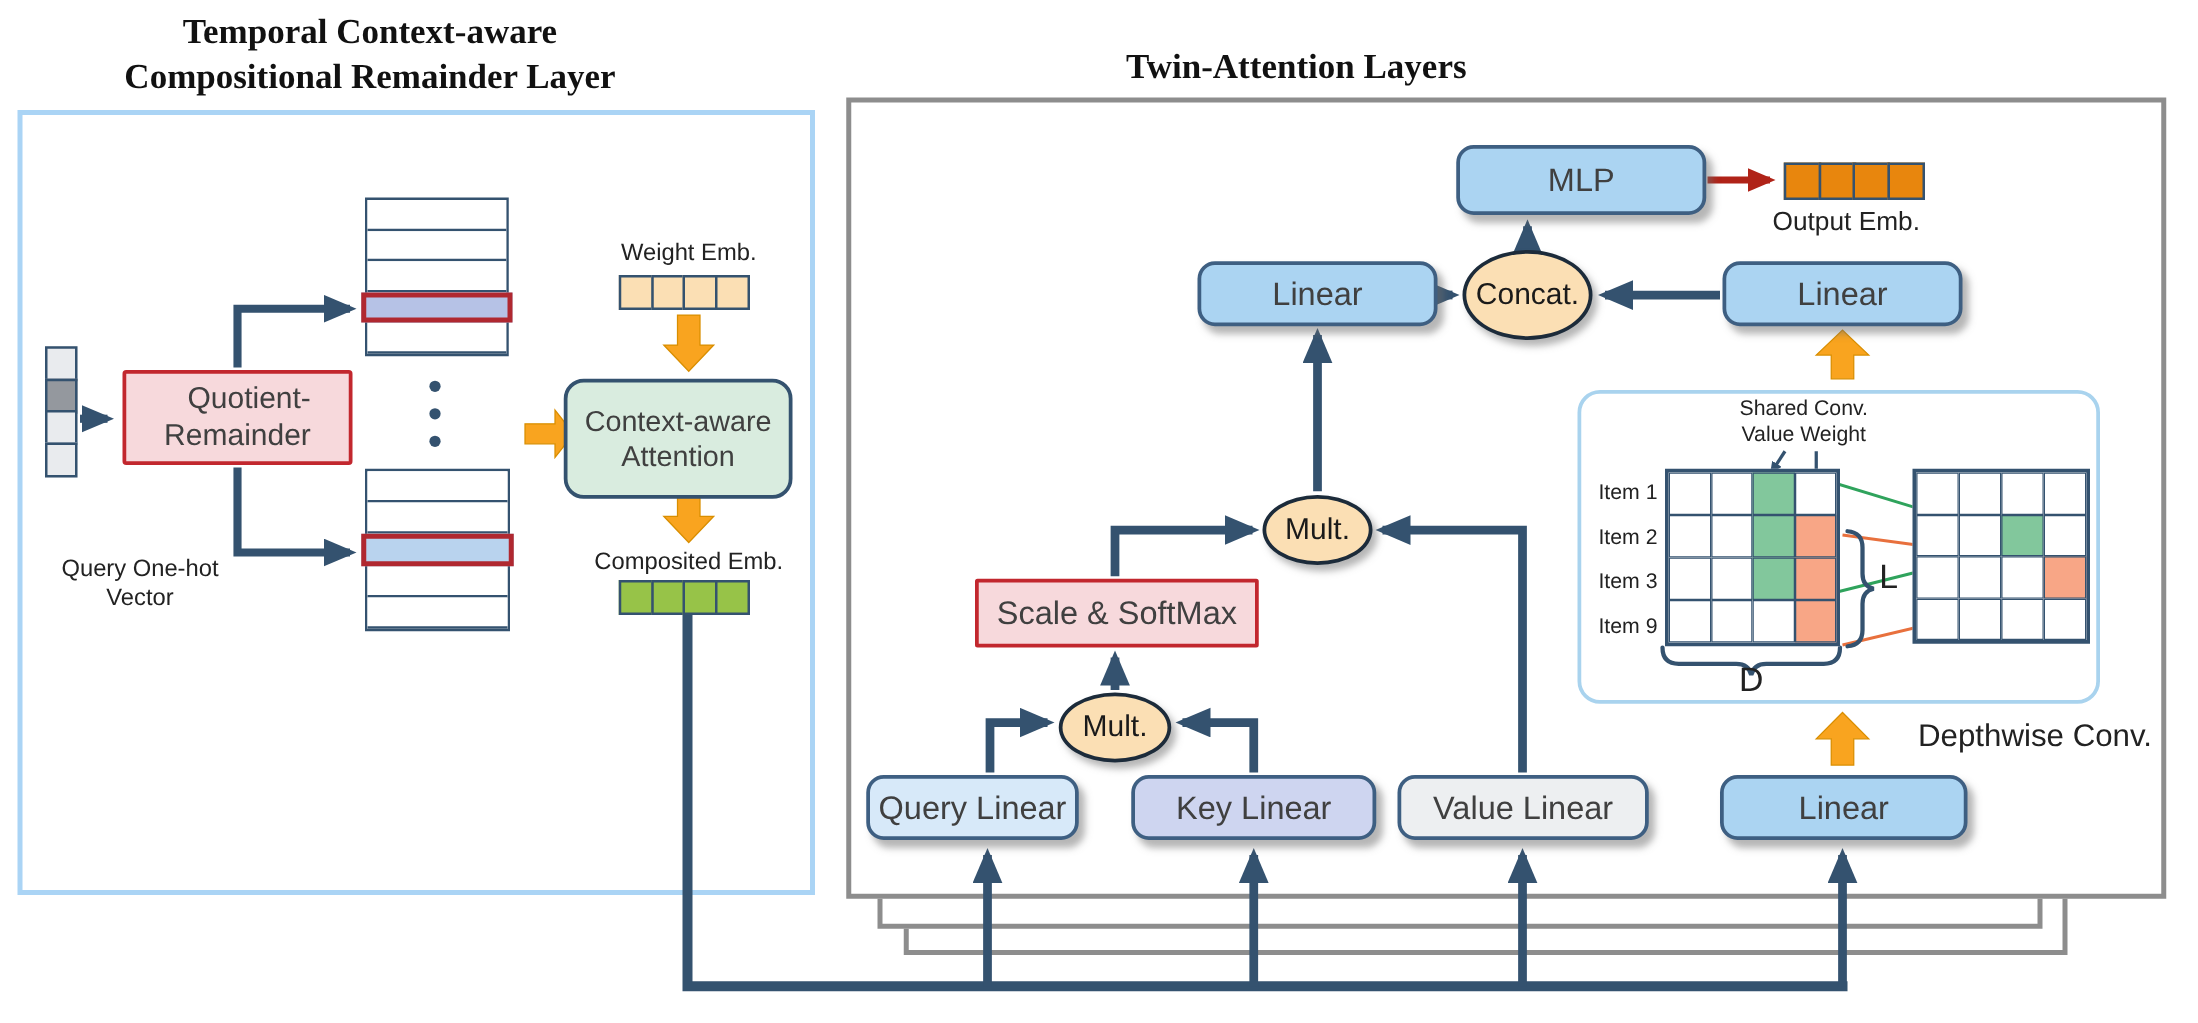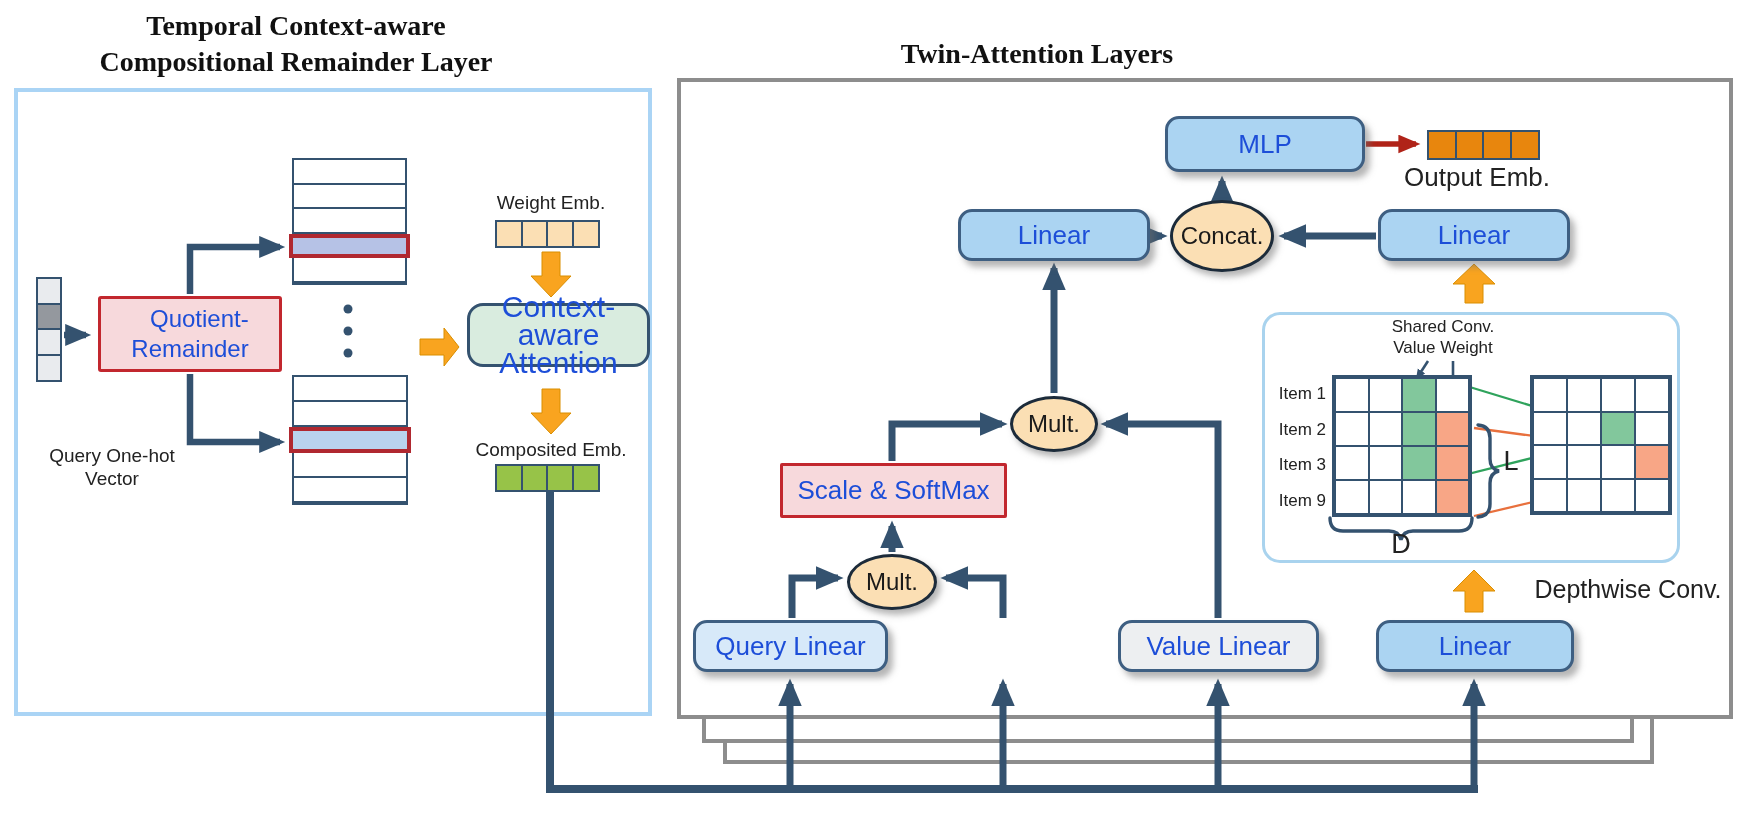--- a/index.html
+++ b/index.html
@@ -9,21 +9,21 @@
   .abs { position:absolute; }
   .title { font-family:"Liberation Serif", serif; font-weight:bold; font-size:28px; text-align:center; line-height:36px; color:#111; }
   .panel { position:absolute; background:#fff; }
   .panel-left { border:4px solid var(--panel-blue); }
   .panel-right { border:4px solid var(--panel-gray); }
   .panel-stack { border:4px solid var(--panel-gray); }
   .conv-panel { border:3px solid var(--conv-panel-border); border-radius:18px; background:#fff; }
   svg.overlay { position:absolute; left:0; top:0; }
   .box { position:absolute; border:3px solid var(--box-border); border-radius:14px;
          display:flex; align-items:center; justify-content:center; text-align:center;
-         font-size:26px; color:#1d4ed8; box-shadow:5px 6px 6px rgba(110,110,110,.5); background:var(--blue-fill); }
+         font-size:26px; color:#404040; box-shadow:5px 6px 6px rgba(110,110,110,.5); background:var(--blue-fill); }
   .box-sq { border-radius:3px; }
   .ellipse { position:absolute; border:3px solid #1c2b3a; border-radius:50%;
              display:flex; align-items:center; justify-content:center; font-size:24px;
              background:var(--tan-fill); box-shadow:4px 5px 6px rgba(110,110,110,.5); }
   .lbl { position:absolute; font-size:19px; color:#222; text-align:center; line-height:23px; }
   .cellrow { position:absolute; display:flex; }
   .cellcol { position:absolute; display:flex; flex-direction:column; }
   .ecell { width:28px; height:28px; border:2.5px solid var(--line); margin-left:-2.5px; }
   .cellrow .ecell:first-child { margin-left:0; }
   .cellcol .ecell { width:26px; height:28px; margin-left:0; margin-top:-2.5px; }
@@ -145,55 +145,56 @@
     </div>
 
   <div class="lbl" style="left:451px; top:191px; width:200px;">Weight Emb.</div>
   <div class="cellrow" style="left:495px; top:220px;">
       <div class="ecell" style="background: rgb(251, 223, 180);"></div>
       <div class="ecell" style="background: rgb(251, 223, 180);"></div>
       <div class="ecell" style="background: rgb(251, 223, 180);"></div>
       <div class="ecell" style="background: rgb(251, 223, 180);"></div>
     </div>
 
-  <div class="box" style="left:467px; top:303px; width:183px; height:64px; background:var(--green-box); border:3px solid #34526f; border-radius:16px; box-shadow:none; font-size:30px; line-height:28px;">
+  <div class="box" style="left:451px; top:303px; width:183px; height:96px; background:var(--green-box); border:3px solid #34526f; border-radius:16px; box-shadow:none; font-size:23px; line-height:28px;">
     <div>
       <div>Context-aware</div>
       <div>Attention</div>
     </div>
   </div>
 
   <div class="lbl" style="left:431px; top:438px; width:240px;">Composited Emb.</div>
   <div class="cellrow" style="left:495px; top:464px;">
       <div class="ecell" style="background: rgb(151, 195, 72);"></div>
       <div class="ecell" style="background: rgb(151, 195, 72);"></div>
       <div class="ecell" style="background: rgb(151, 195, 72);"></div>
       <div class="ecell" style="background: rgb(151, 195, 72);"></div>
     </div>
 
-  <div class="box" style="left:693px; top:620px; width:195px; height:52px; background:var(--lightblue-fill);">Query Linear</div>
+  <div class="box" style="left:693px; top:620px; width:170px; height:52px; background:var(--lightblue-fill);">Query Linear</div>
+  <div class="box" style="left:905px; top:620px; width:196px; height:52px; background:var(--lavender-fill);">Key Linear</div>
   <div class="box" style="left:1118px; top:620px; width:201px; height:52px; background:var(--gray-fill);">Value Linear</div>
   <div class="box" style="left:1376px; top:620px; width:198px; height:52px;">Linear</div>
 
   <div class="ellipse" style="left:847px; top:554px; width:90px; height:56px;">Mult.</div>
   <div class="box box-sq" style="left:780px; top:463px; width:227px; height:55px; background:var(--pink-fill); border:3px solid var(--red-border); border-radius:2px; box-shadow:none;">Scale &amp; SoftMax</div>
   <div class="ellipse" style="left:1010px; top:396px; width:88px; height:56px;">Mult.</div>
 
   <div class="box" style="left:958px; top:209px; width:192px; height:52px;">Linear</div>
   <div class="ellipse" style="left:1170px; top:200px; width:104px; height:72px;">Concat.</div>
   <div class="box" style="left:1378px; top:209px; width:192px; height:52px;">Linear</div>
   <div class="box" style="left:1165px; top:116px; width:200px; height:56px;">MLP</div>
 
   <div class="cellrow cells-lg" style="left:1427px; top:130px;">
       <div class="ecell" style="background: rgb(232, 134, 13);"></div>
       <div class="ecell" style="background: rgb(232, 134, 13);"></div>
       <div class="ecell" style="background: rgb(232, 134, 13);"></div>
       <div class="ecell" style="background: rgb(232, 134, 13);"></div>
     </div>
-  <div class="lbl" style="left:1377px; top:166px; width:200px; font-size:26px;text-align:center;">Output Emb.</div>
+  <div class="lbl" style="left:1377px; top:166px; width:200px; font-size:21px;text-align:center;">Output Emb.</div>
 
   <div class="lbl" style="left:1343px; top:316px; width:200px; font-size:17px; line-height:21px;">
     <div>Shared Conv.</div>
     <div>Value Weight</div>
   </div>
   <div class="lbl" style="left:1246px; top:382px; width:80px; text-align:right; font-size:17px;">Item 1</div>
   <div class="lbl" style="left:1246px; top:418px; width:80px; text-align:right; font-size:17px;">Item 2</div>
   <div class="lbl" style="left:1246px; top:453px; width:80px; text-align:right; font-size:17px;">Item 3</div>
   <div class="lbl" style="left:1246px; top:489px; width:80px; text-align:right; font-size:17px;">Item 9</div>
 

